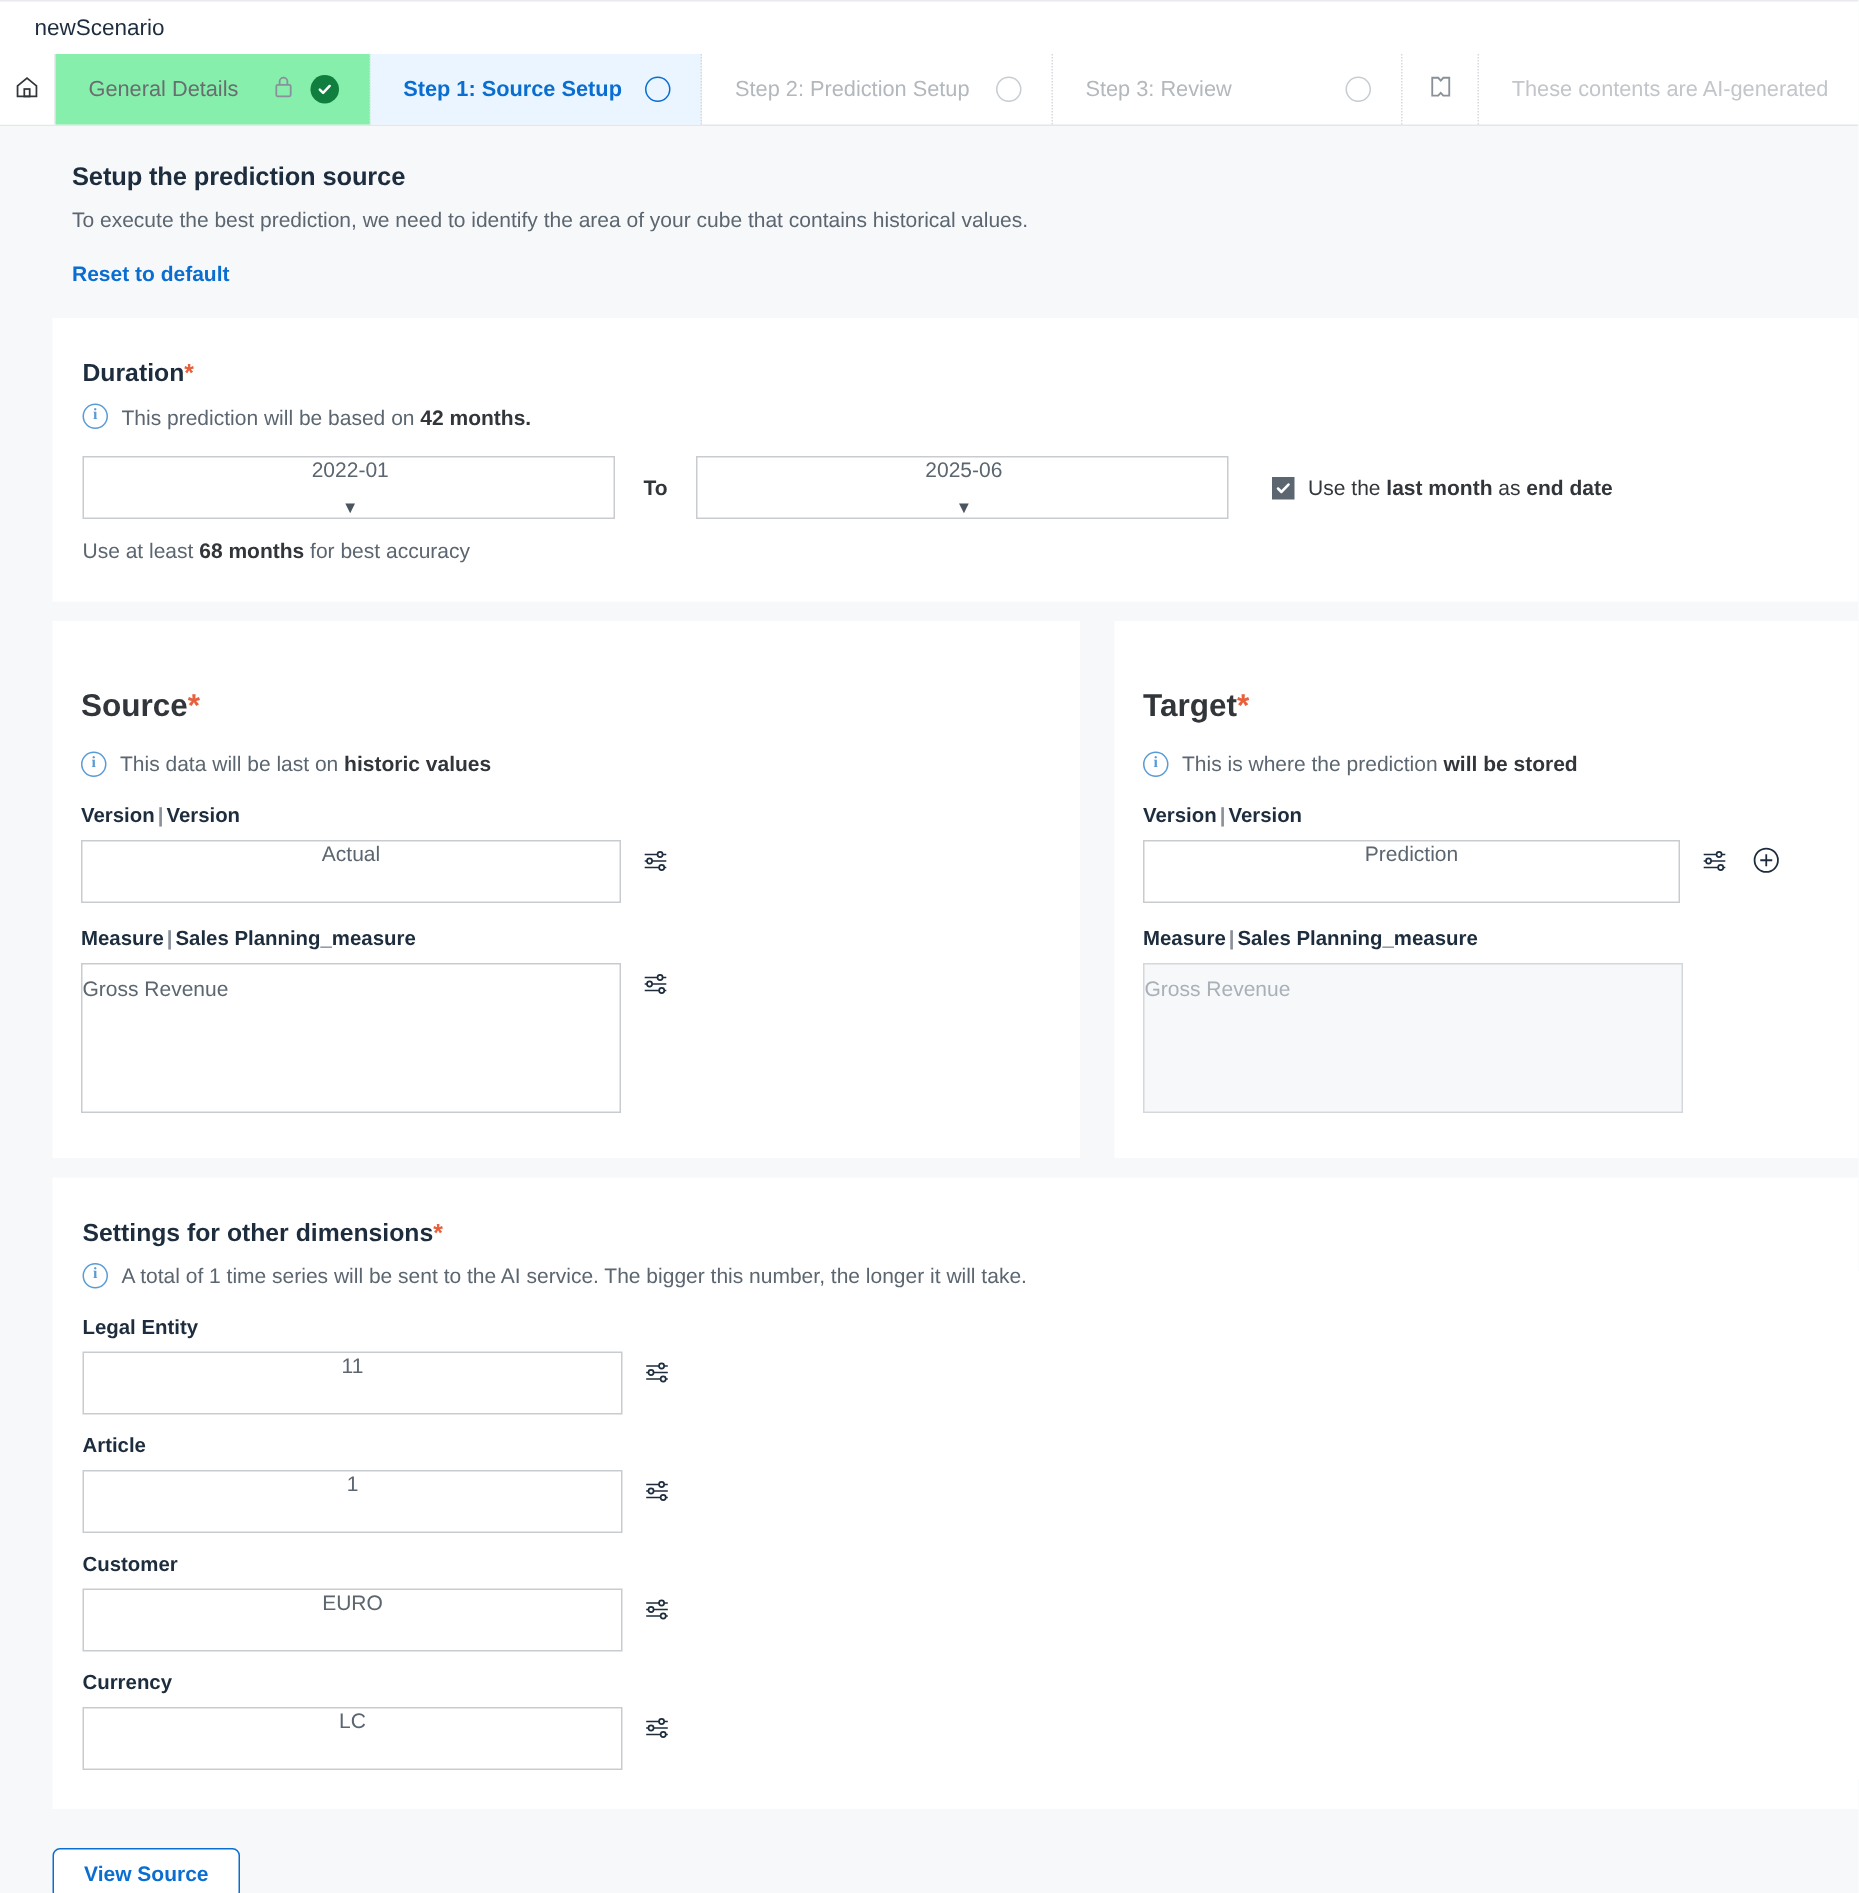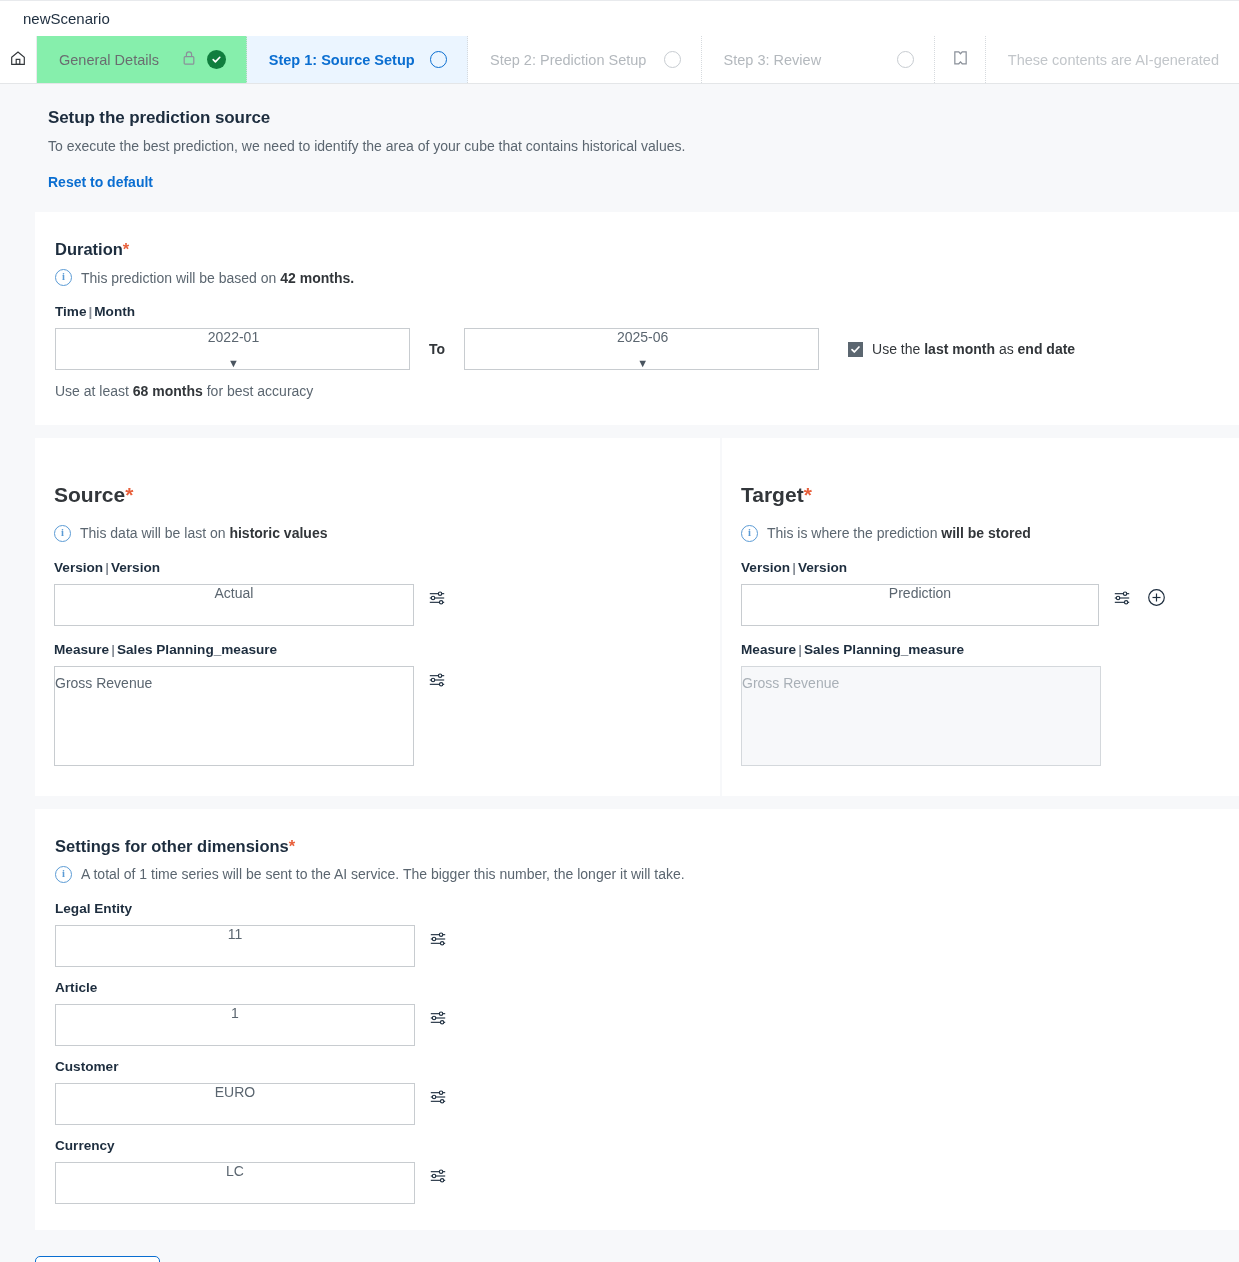--- a/index.html
+++ b/index.html
@@ -230,21 +230,21 @@
   }
   .chk {
     width: 15px; height: 15px;
     background: #5b6670;
     display: flex; align-items: center; justify-content: center;
     flex: none;
   }
 
   .two-col {
     display: flex;
-    gap: 2px;
+    gap: 23px;
     margin-left: 35px;
   }
   .panel {
     background: #ffffff;
     box-sizing: border-box;
     padding: 28px 0 30px 19px;
   }
   .panel.src { width: 685px; }
   .panel.tgt { width: 502px; flex: 1; }
 
@@ -369,23 +369,20 @@
 
   <div class="card full">
     <h2>
       <span>Duration</span><span class="req">*</span>
     </h2>
     <div class="info-line">
       <span class="info-ico">i</span>
       <span><span>This prediction will be based on </span><span class="b">42 months.</span></span>
     </div>
 
-    <div class="field-label">
-      <span>Time</span><span class="sep">|</span><span>Month</span>
-    </div>
 
     <div class="row">
       <div class="inp sel w355">
         <span>2022-01</span>
         <span class="chev">▼</span>
       </div>
       <span class="to-lbl">To</span>
       <div class="inp sel w355">
         <span>2025-06</span>
         <span class="chev">▼</span>

